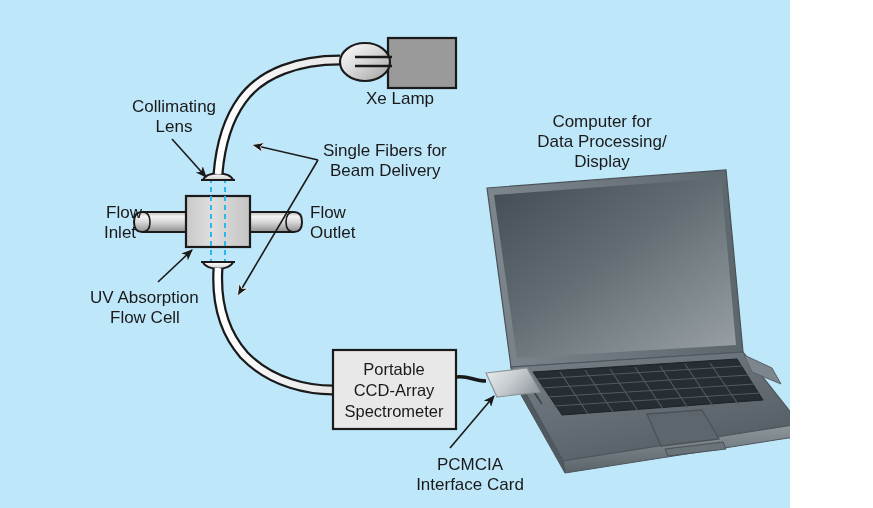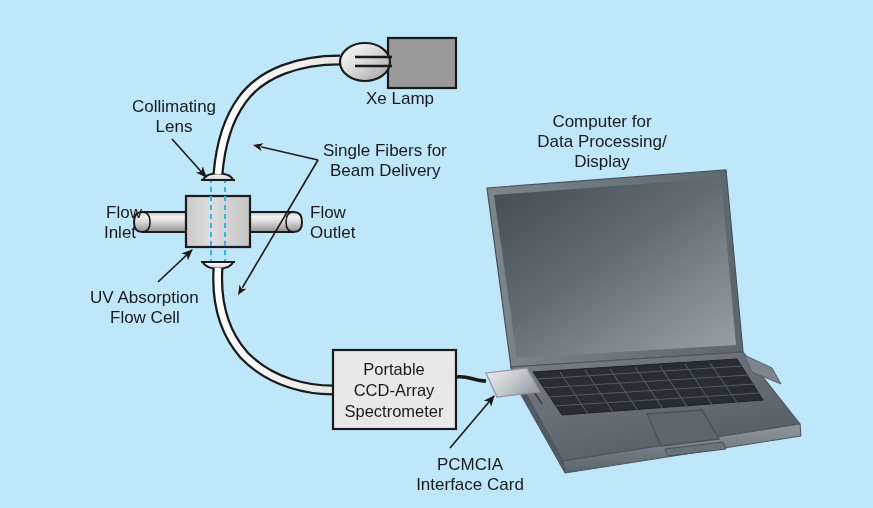--- a/index.html
+++ b/index.html
@@ -2,21 +2,21 @@
 <html><head>
 <meta charset="utf-8">
 <style>
   html, body {
     margin: 0;
     padding: 0;
     background: #ffffff;
   }
   #figure {
     position: relative;
-    width: 873px;
+    width: 790px;
     height: 508px;
     background: #bfe7fa;
     overflow: hidden;
     font-family: "Liberation Sans", sans-serif;
   }
   #figure svg {
     position: absolute;
     left: 0;
     top: 0;
   }

